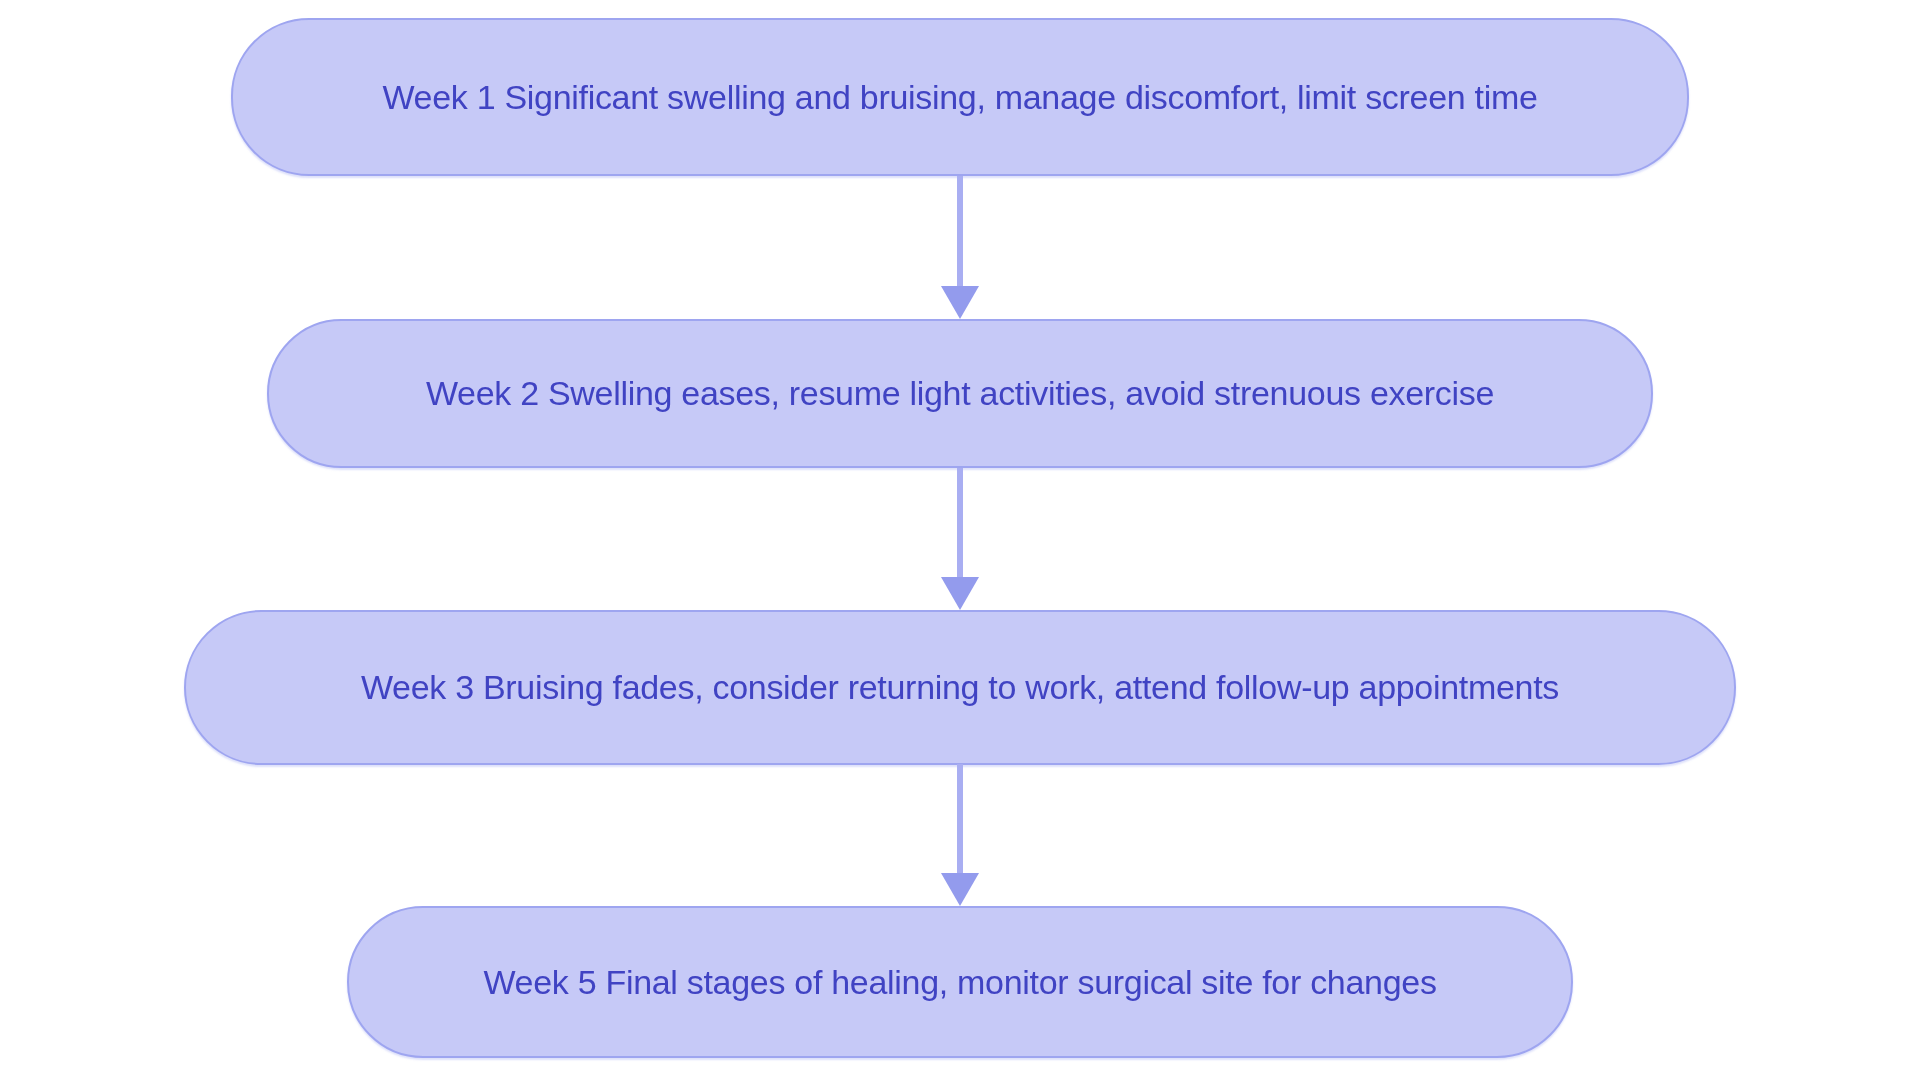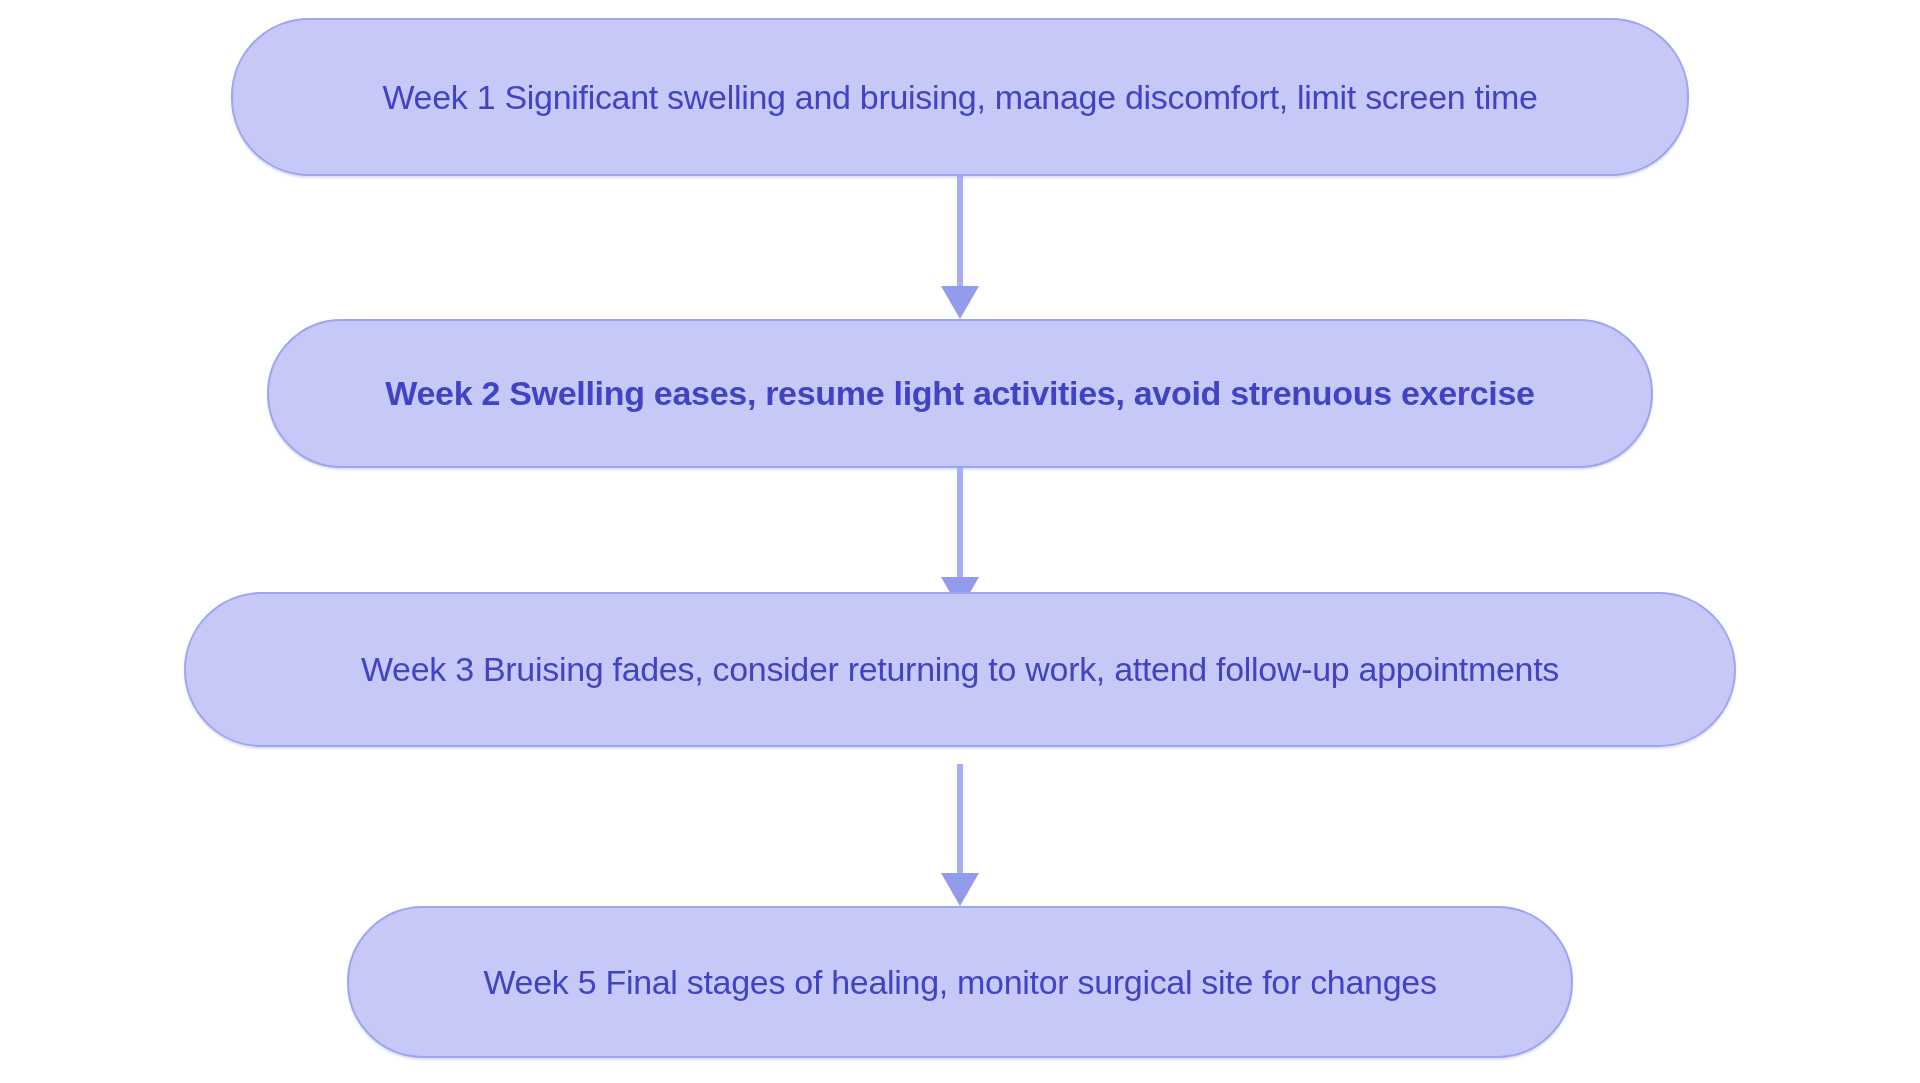--- a/index.html
+++ b/index.html
@@ -36,22 +36,22 @@
     text-align: center;
     padding: 0 60px;
   }
   .node-label {
     font-size: 34px;
     letter-spacing: -0.3px;
     color: var(--node-text);
     white-space: nowrap;
   }
   .node-1 { left: 231px; top:  18px; width: 1458px; height: 158px; }
-  .node-2 { left: 267px; top: 319px; width: 1386px; height: 149px; font-weight: bold; }
-  .node-3 { left: 184px; top: 592px; width: 1552px; height: 155px; }
+  .node-2 { left: 267px; top: 319px; width: 1386px; height: 149px; }
+  .node-3 { left: 184px; top: 610px; width: 1552px; height: 155px; }
   .node-4 { left: 347px; top: 906px; width: 1226px; height: 152px; }
 
   .arrow {
     position: absolute;
     left: 960px;
     transform: translateX(-50%);
     display: flex;
     flex-direction: column;
     align-items: center;
   }

